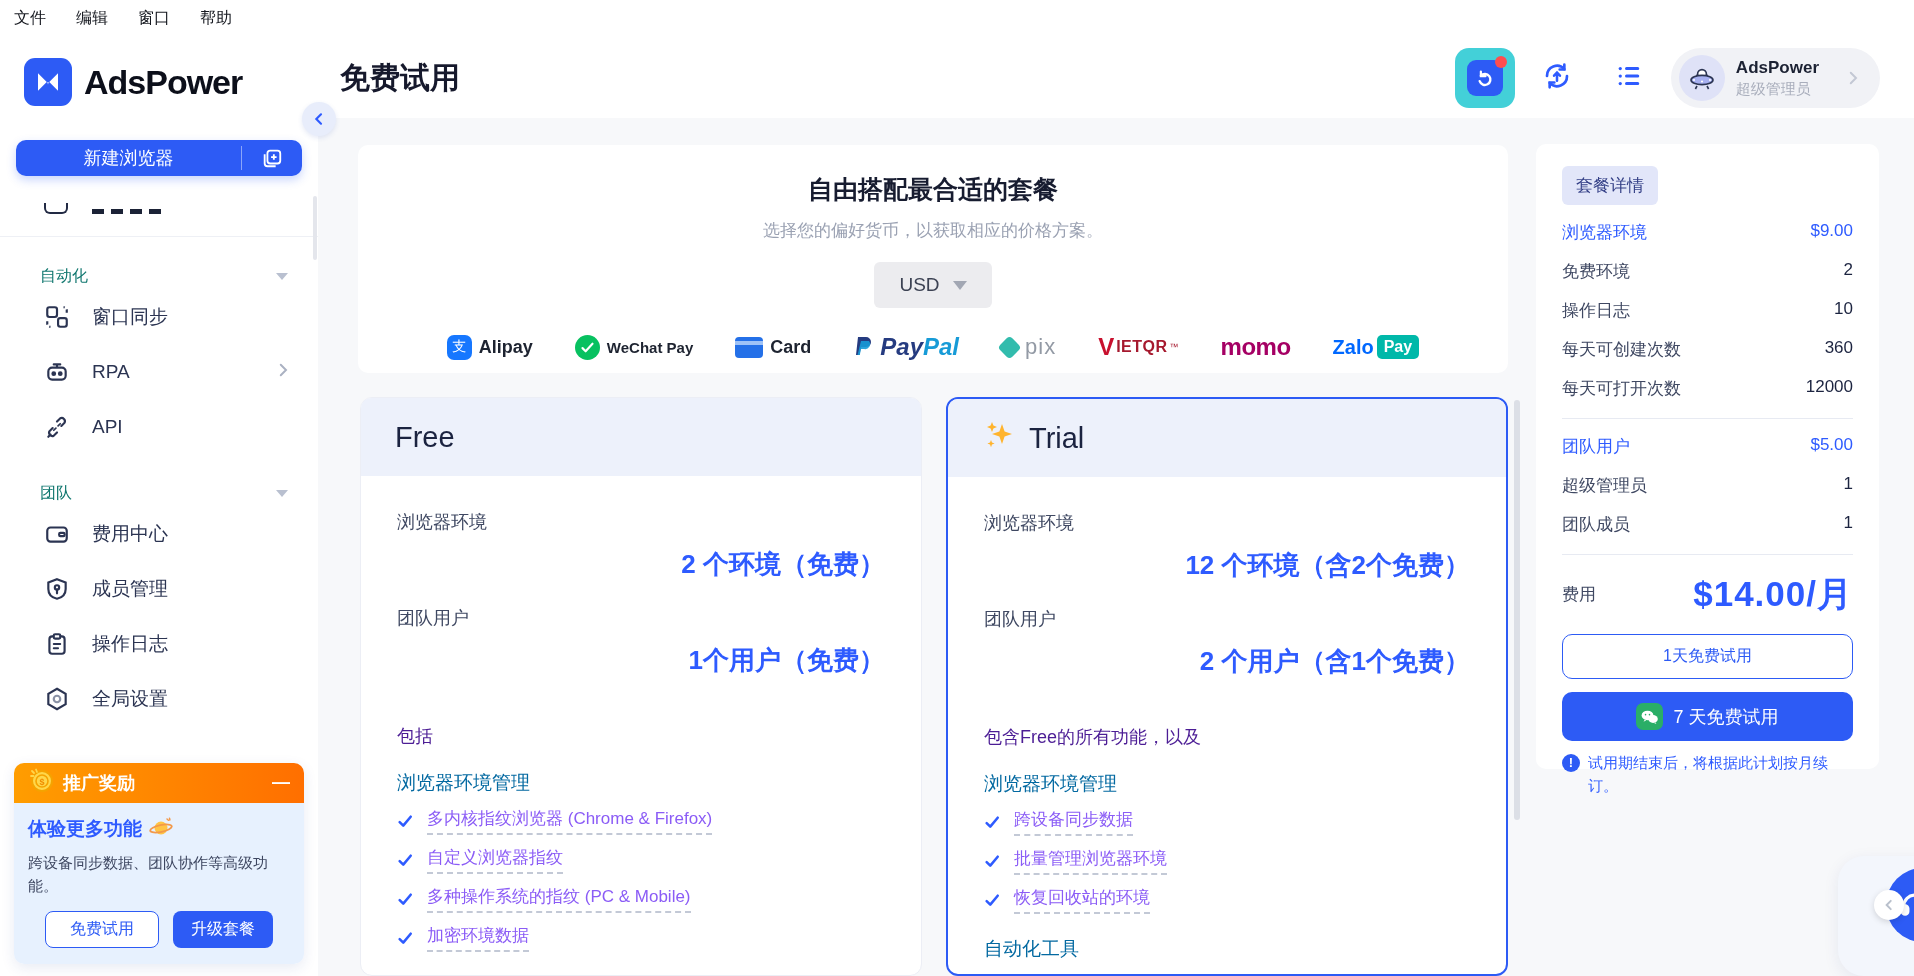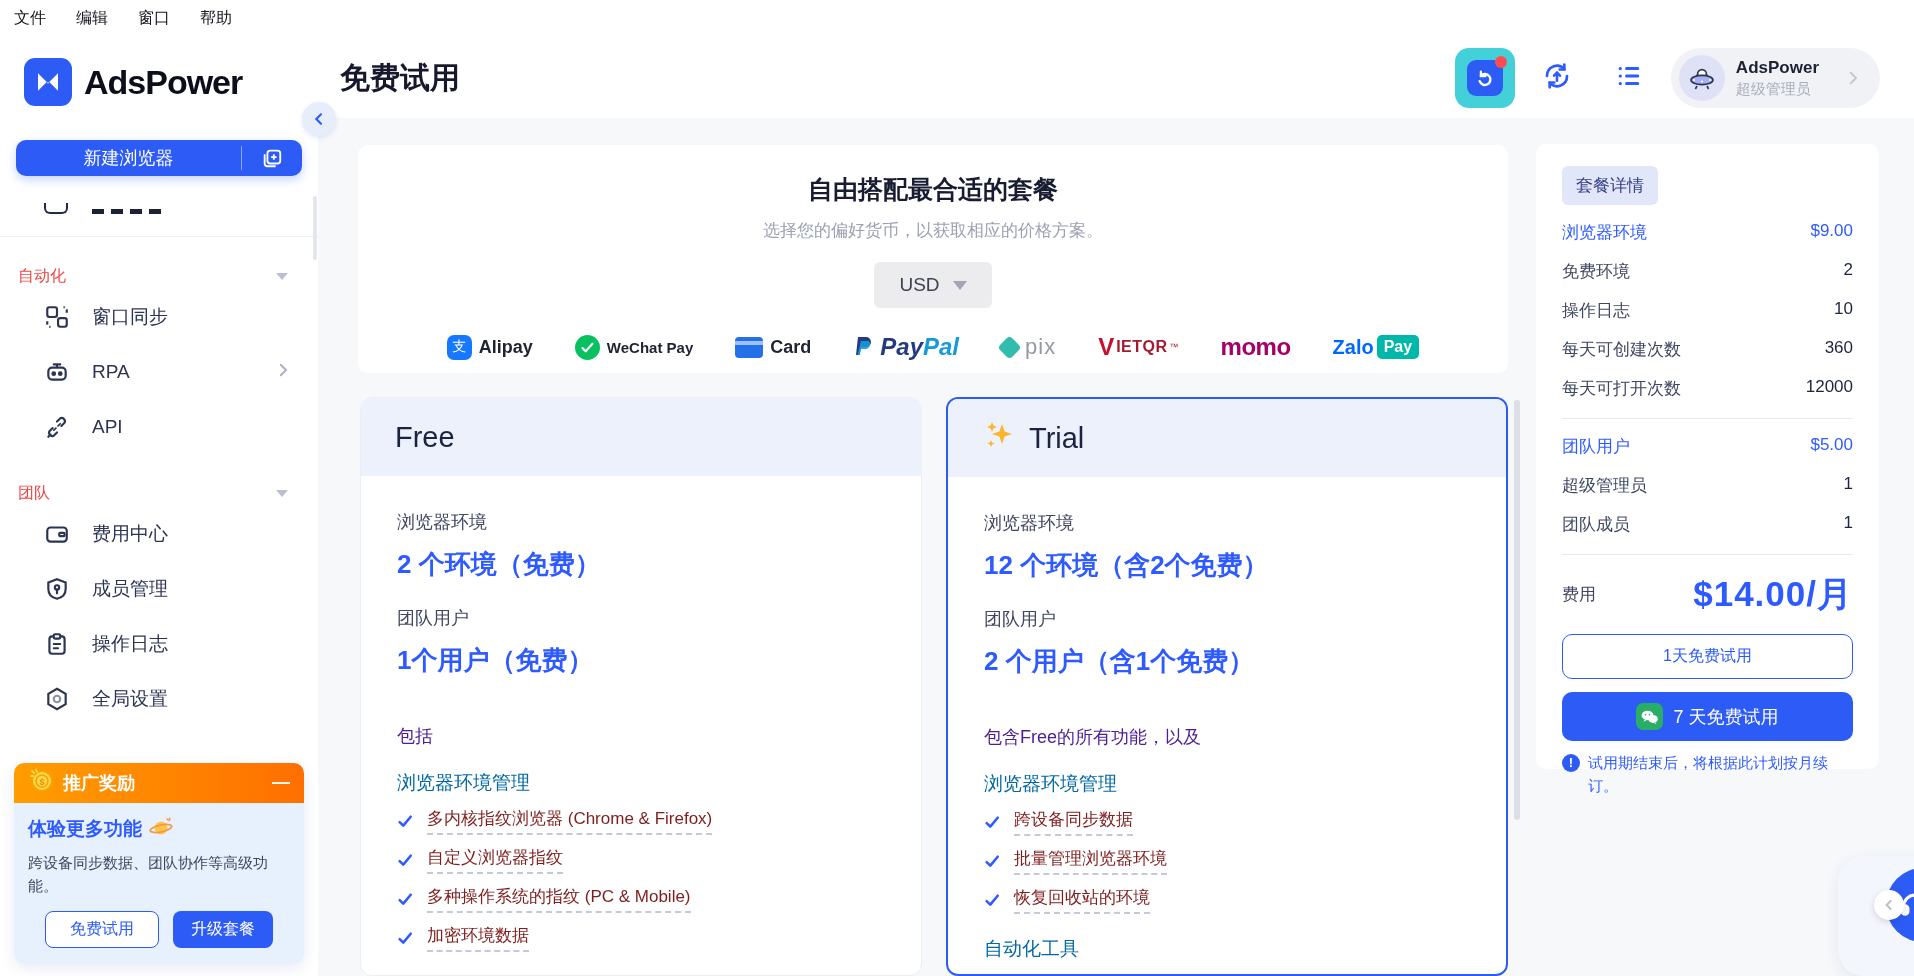--- a/index.html
+++ b/index.html
@@ -27,22 +27,22 @@
   .new-btn .nb-icon { width:60px; display:flex; align-items:center; justify-content:center; }
 
   .nav { position:absolute; top:160px; left:0; right:0; bottom:230px; overflow:hidden; }
   .clipped-item { position:relative; height:24px; overflow:hidden; }
   .clipped-item .ci-inner { position:absolute; left:44px; bottom:6px; display:flex; align-items:flex-end; gap:24px; }
   .ci-icon { width:24px; height:11px; border:2.5px solid #222a44; border-top:none; border-radius:0 0 6px 6px; }
   .ci-marks { display:flex; gap:7px; align-items:flex-end; }
   .ci-marks i { display:block; width:12px; height:5px; background:#1b2236; }
   .nav-divider { height:1px; background:#eef0f5; margin-top:16px; }
   .sec-head { display:flex; align-items:center; justify-content:space-between;
-              padding:0 30px 0 18px; margin-top:26px; height:26px;
-              font-size:16px; color:#ef4444; cursor:pointer; }
+              padding:0 30px 0 40px; margin-top:26px; height:26px;
+              font-size:16px; color:#0f766e; cursor:pointer; }
   .caret-down { width:0; height:0; border-left:6px solid transparent; border-right:6px solid transparent;
                 border-top:7px solid #b9c0d0; }
   .nav-item { position:relative; display:flex; align-items:center; gap:22px; padding-left:44px;
               height:55px; font-size:19px; color:#2b3452; cursor:pointer; }
   .nav-item .nicon { width:26px; height:26px; display:flex; align-items:center; justify-content:center; }
   .nav-item .expand { position:absolute; right:26px; top:17px; }
 
   .side-scroll { position:absolute; right:1px; top:160px; width:4px; height:64px;
                  background:#e4e6ec; border-radius:2px; }
 
@@ -116,25 +116,25 @@
               padding:3px 7px; border-radius:5px; margin-left:3px; }
 
   .plan-card { position:absolute; top:361px; width:562px; height:579px; background:#fff; border-radius:12px; }
   .plan-card.free { left:42px; border:1px solid #eceef5; }
   .plan-card.trial { left:628px; border:2px solid #2d5bf5; }
   .plan-head { height:78px; background:#edf1fb; border-radius:10px 10px 0 0; display:flex;
                align-items:center; gap:13px; padding:0 34px; font-size:29px; color:#1b2340; }
   .plan-body { padding:26px 36px 0; }
   .qlabel { font-size:18px; color:#3f4862; margin-top:24px; }
   .qlabel:first-child { margin-top:8px; }
-  .qvalue { font-size:26px; font-weight:bold; color:#2e5bff; margin-top:13px; }
+  .qvalue { font-size:26px; font-weight:bold; color:#2e5bff; margin-top:13px;text-align:right; }
   .includes { font-size:18px; color:#4c1d95; margin-top:46px; }
   .fg-head { font-size:19px; color:#0369a1; margin-top:22px; }
   .feat { display:flex; align-items:center; gap:13px; margin-top:11px; font-size:17px; }
-  .feat .ftxt { color:#7f1d1d; border-bottom:2px dashed #c3c9d6; padding-bottom:3px; cursor:pointer; }
+  .feat .ftxt { color:#8b5cf6; border-bottom:2px dashed #c3c9d6; padding-bottom:3px; cursor:pointer; }
 
   .mscroll { position:absolute; left:1196px; top:364px; width:6px; height:420px;
              background:#dcdfe6; border-radius:3px; }
 
   
   .summary { position:absolute; left:1218px; top:108px; width:343px; height:625px; background:#fff;
              border-radius:10px; padding:22px 26px; }
   .badge { display:inline-block; background:#e2e6f9; color:#333f86; font-size:17px;
            padding:8px 14px; border-radius:6px; }
   .srow { display:flex; justify-content:space-between; margin-top:16px; font-size:17px; }

